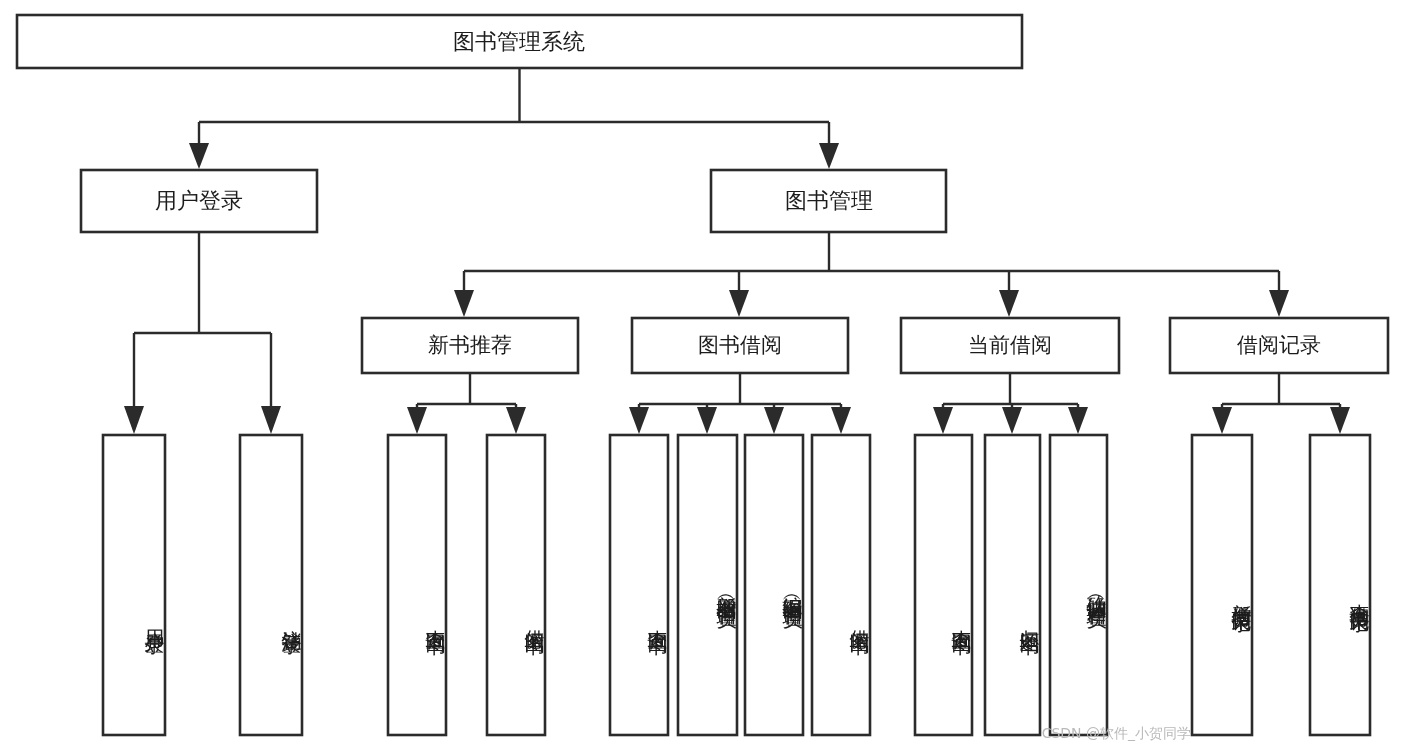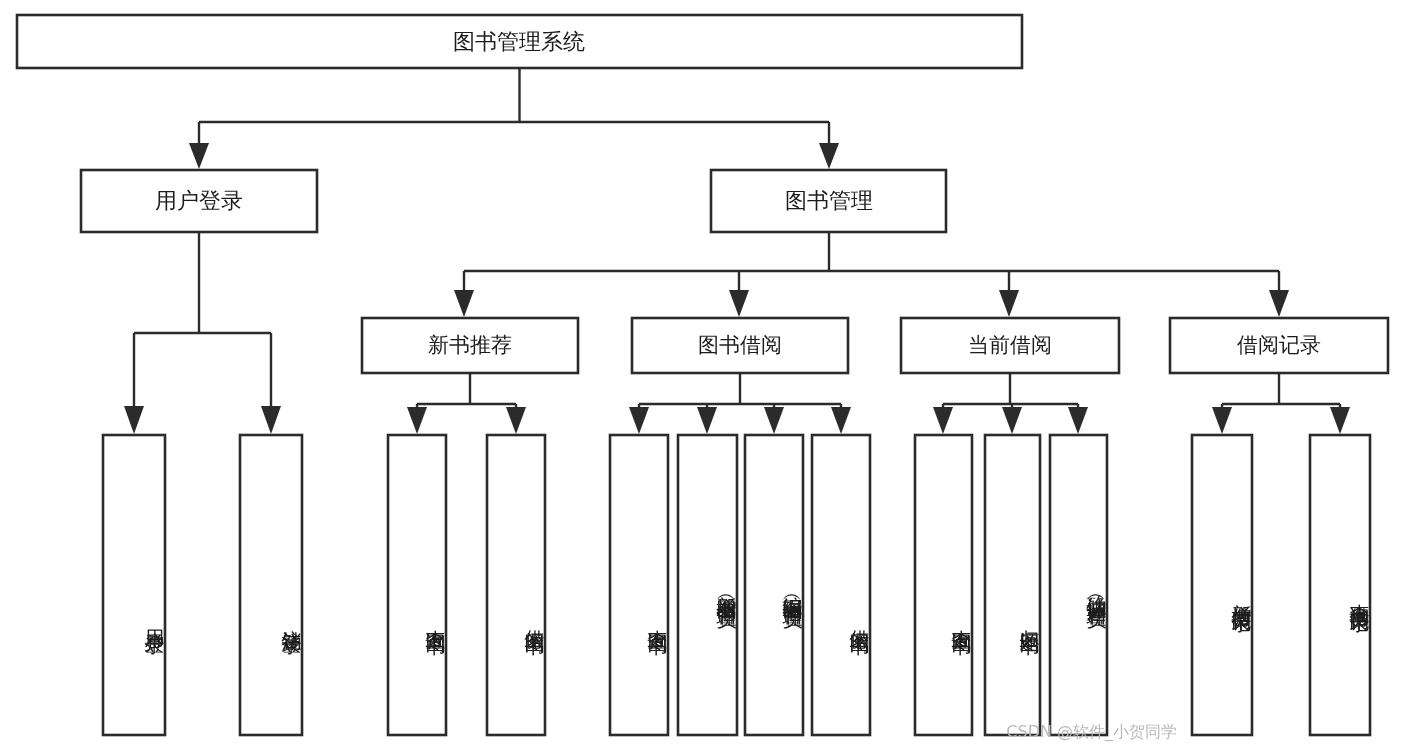--- a/index.html
+++ b/index.html
@@ -67,24 +67,24 @@
     letter-spacing: 2px;
     white-space: nowrap;
     text-align: center;
     display: flex;
     align-items: flex-start;
     justify-content: center;
     pointer-events: none;
   }
   .watermark {
     position: absolute;
-    right: 24px;
+    right: 10px;
     bottom: 4px;
     font-family: "DejaVu Sans", "Liberation Sans", sans-serif;
-    font-size: 16px;
+    font-size: 14px;
     color: #b9b9b9;
     white-space: nowrap;
   }
 </style>
 </head>
 <body>
 
 <div id="diagram-root">
 
   <svg id="flow-svg" viewBox="0 0 1405 747">

